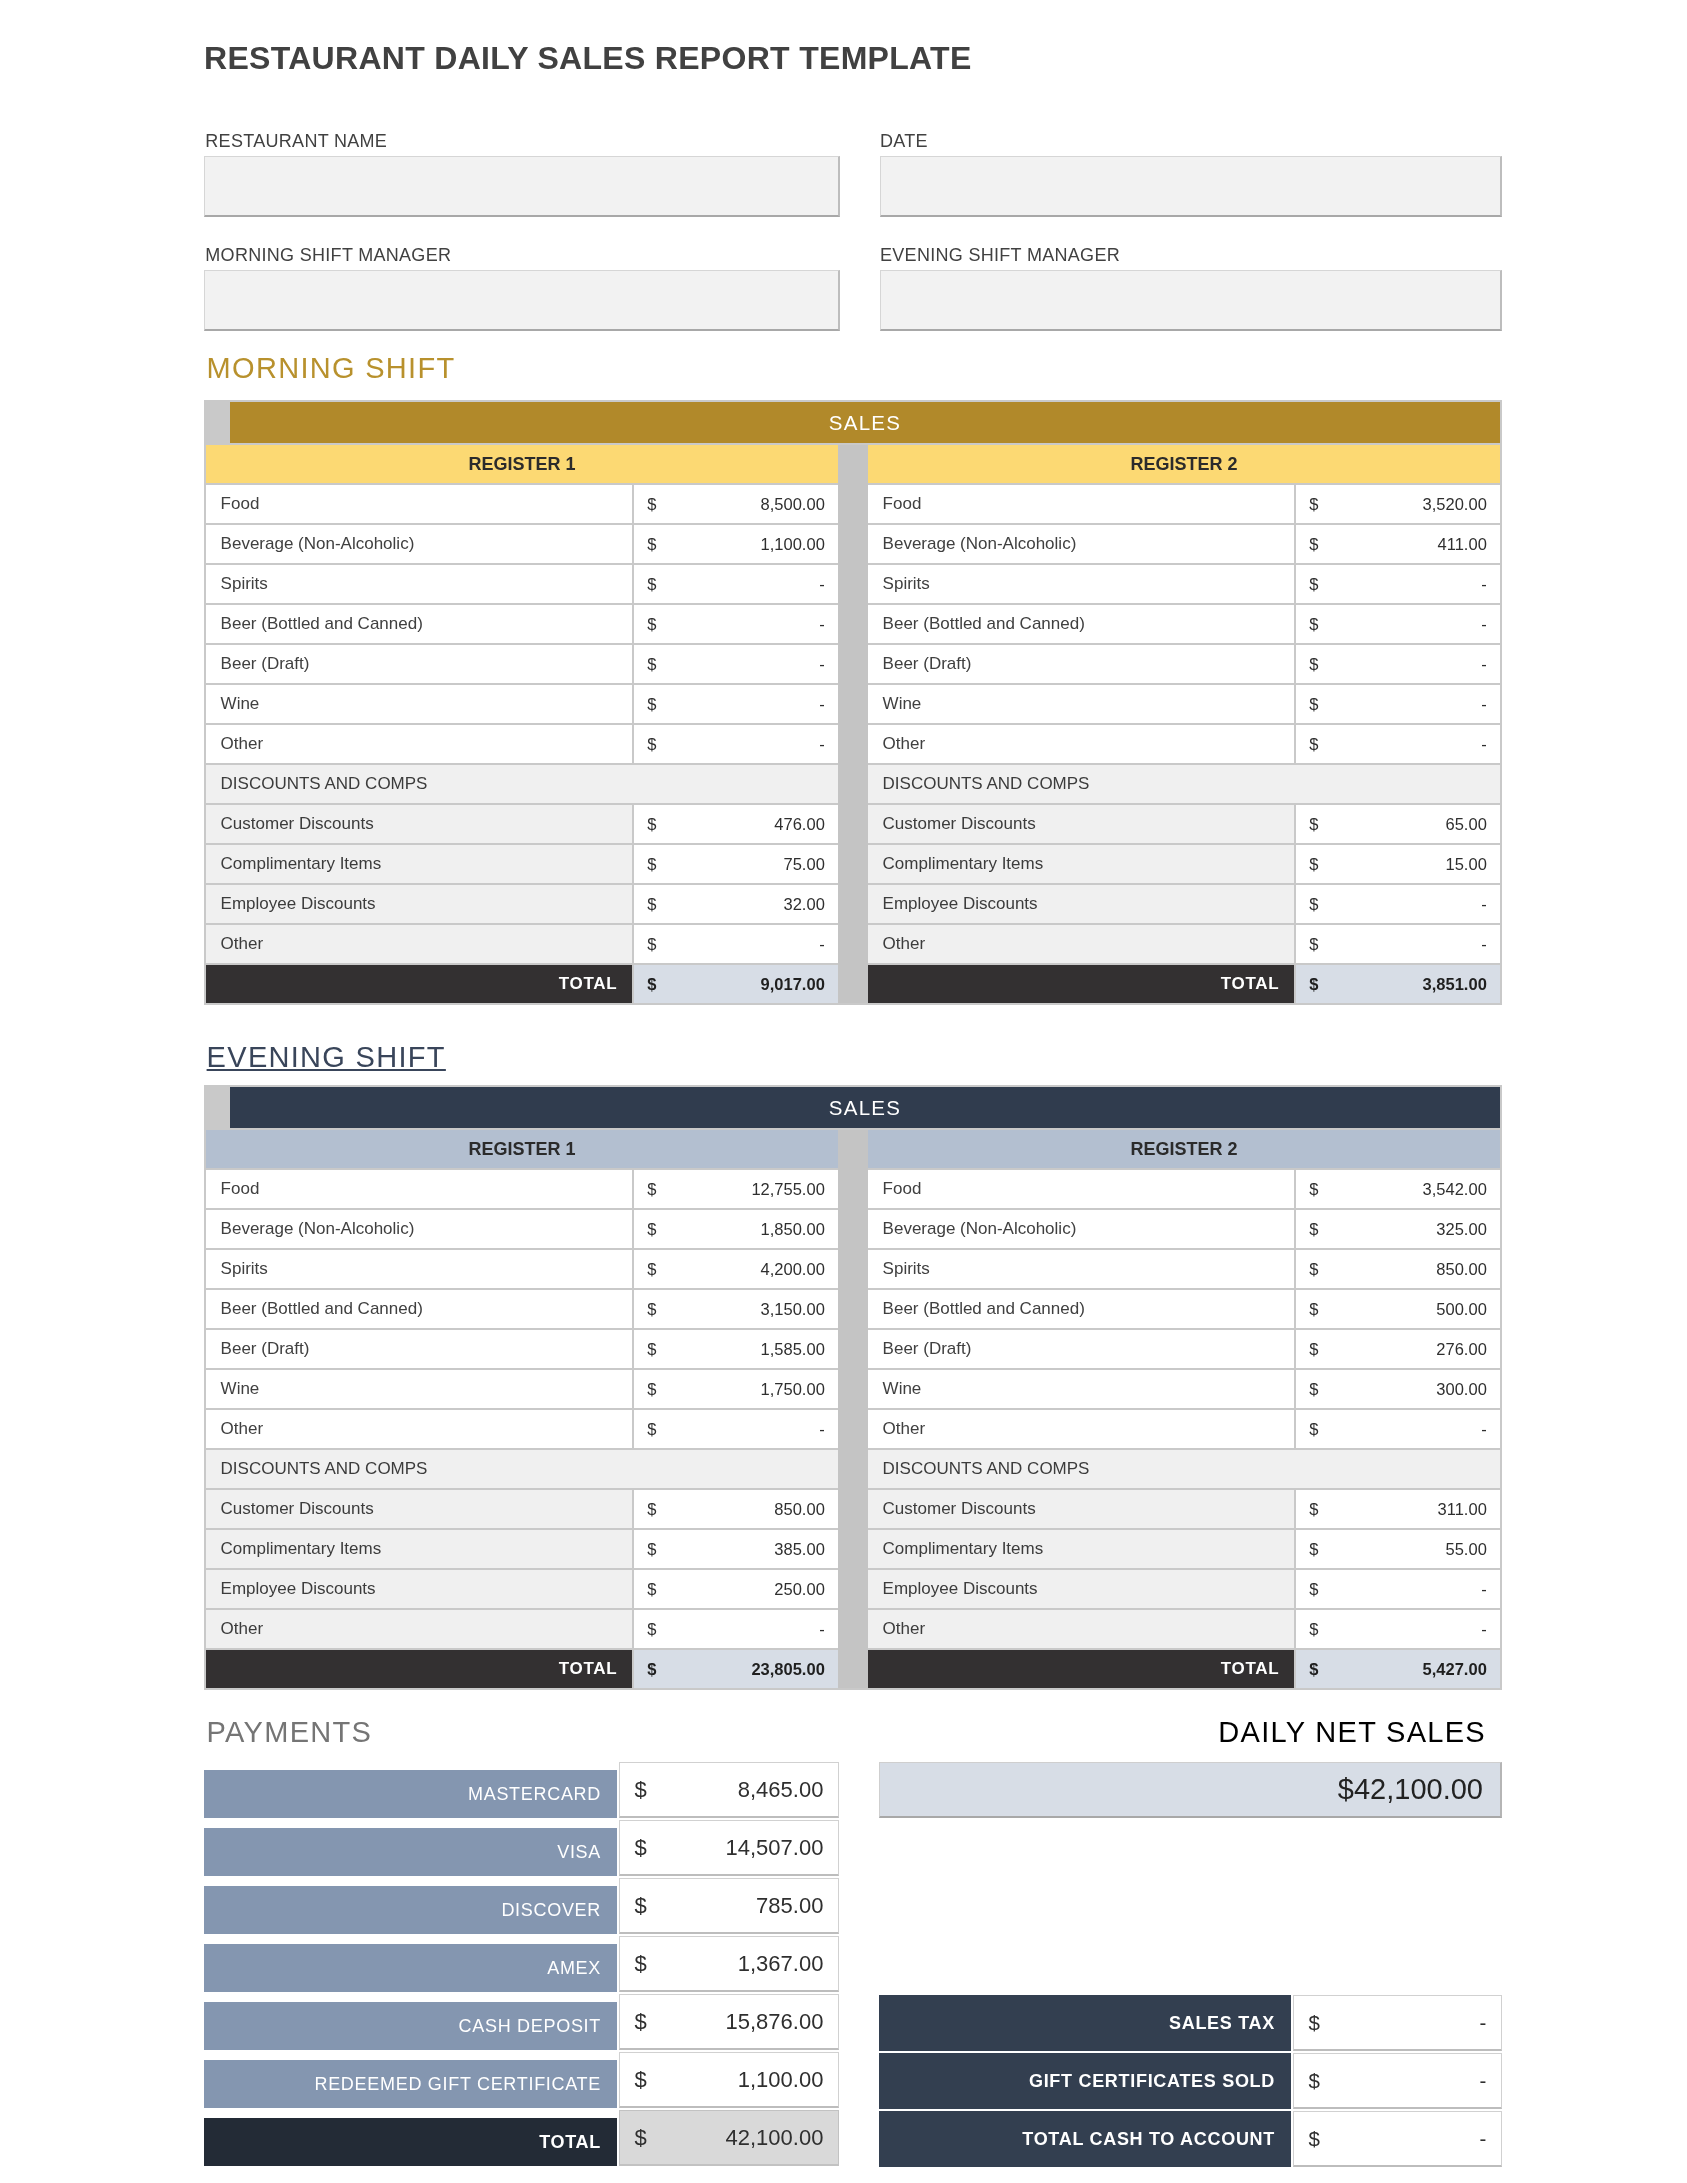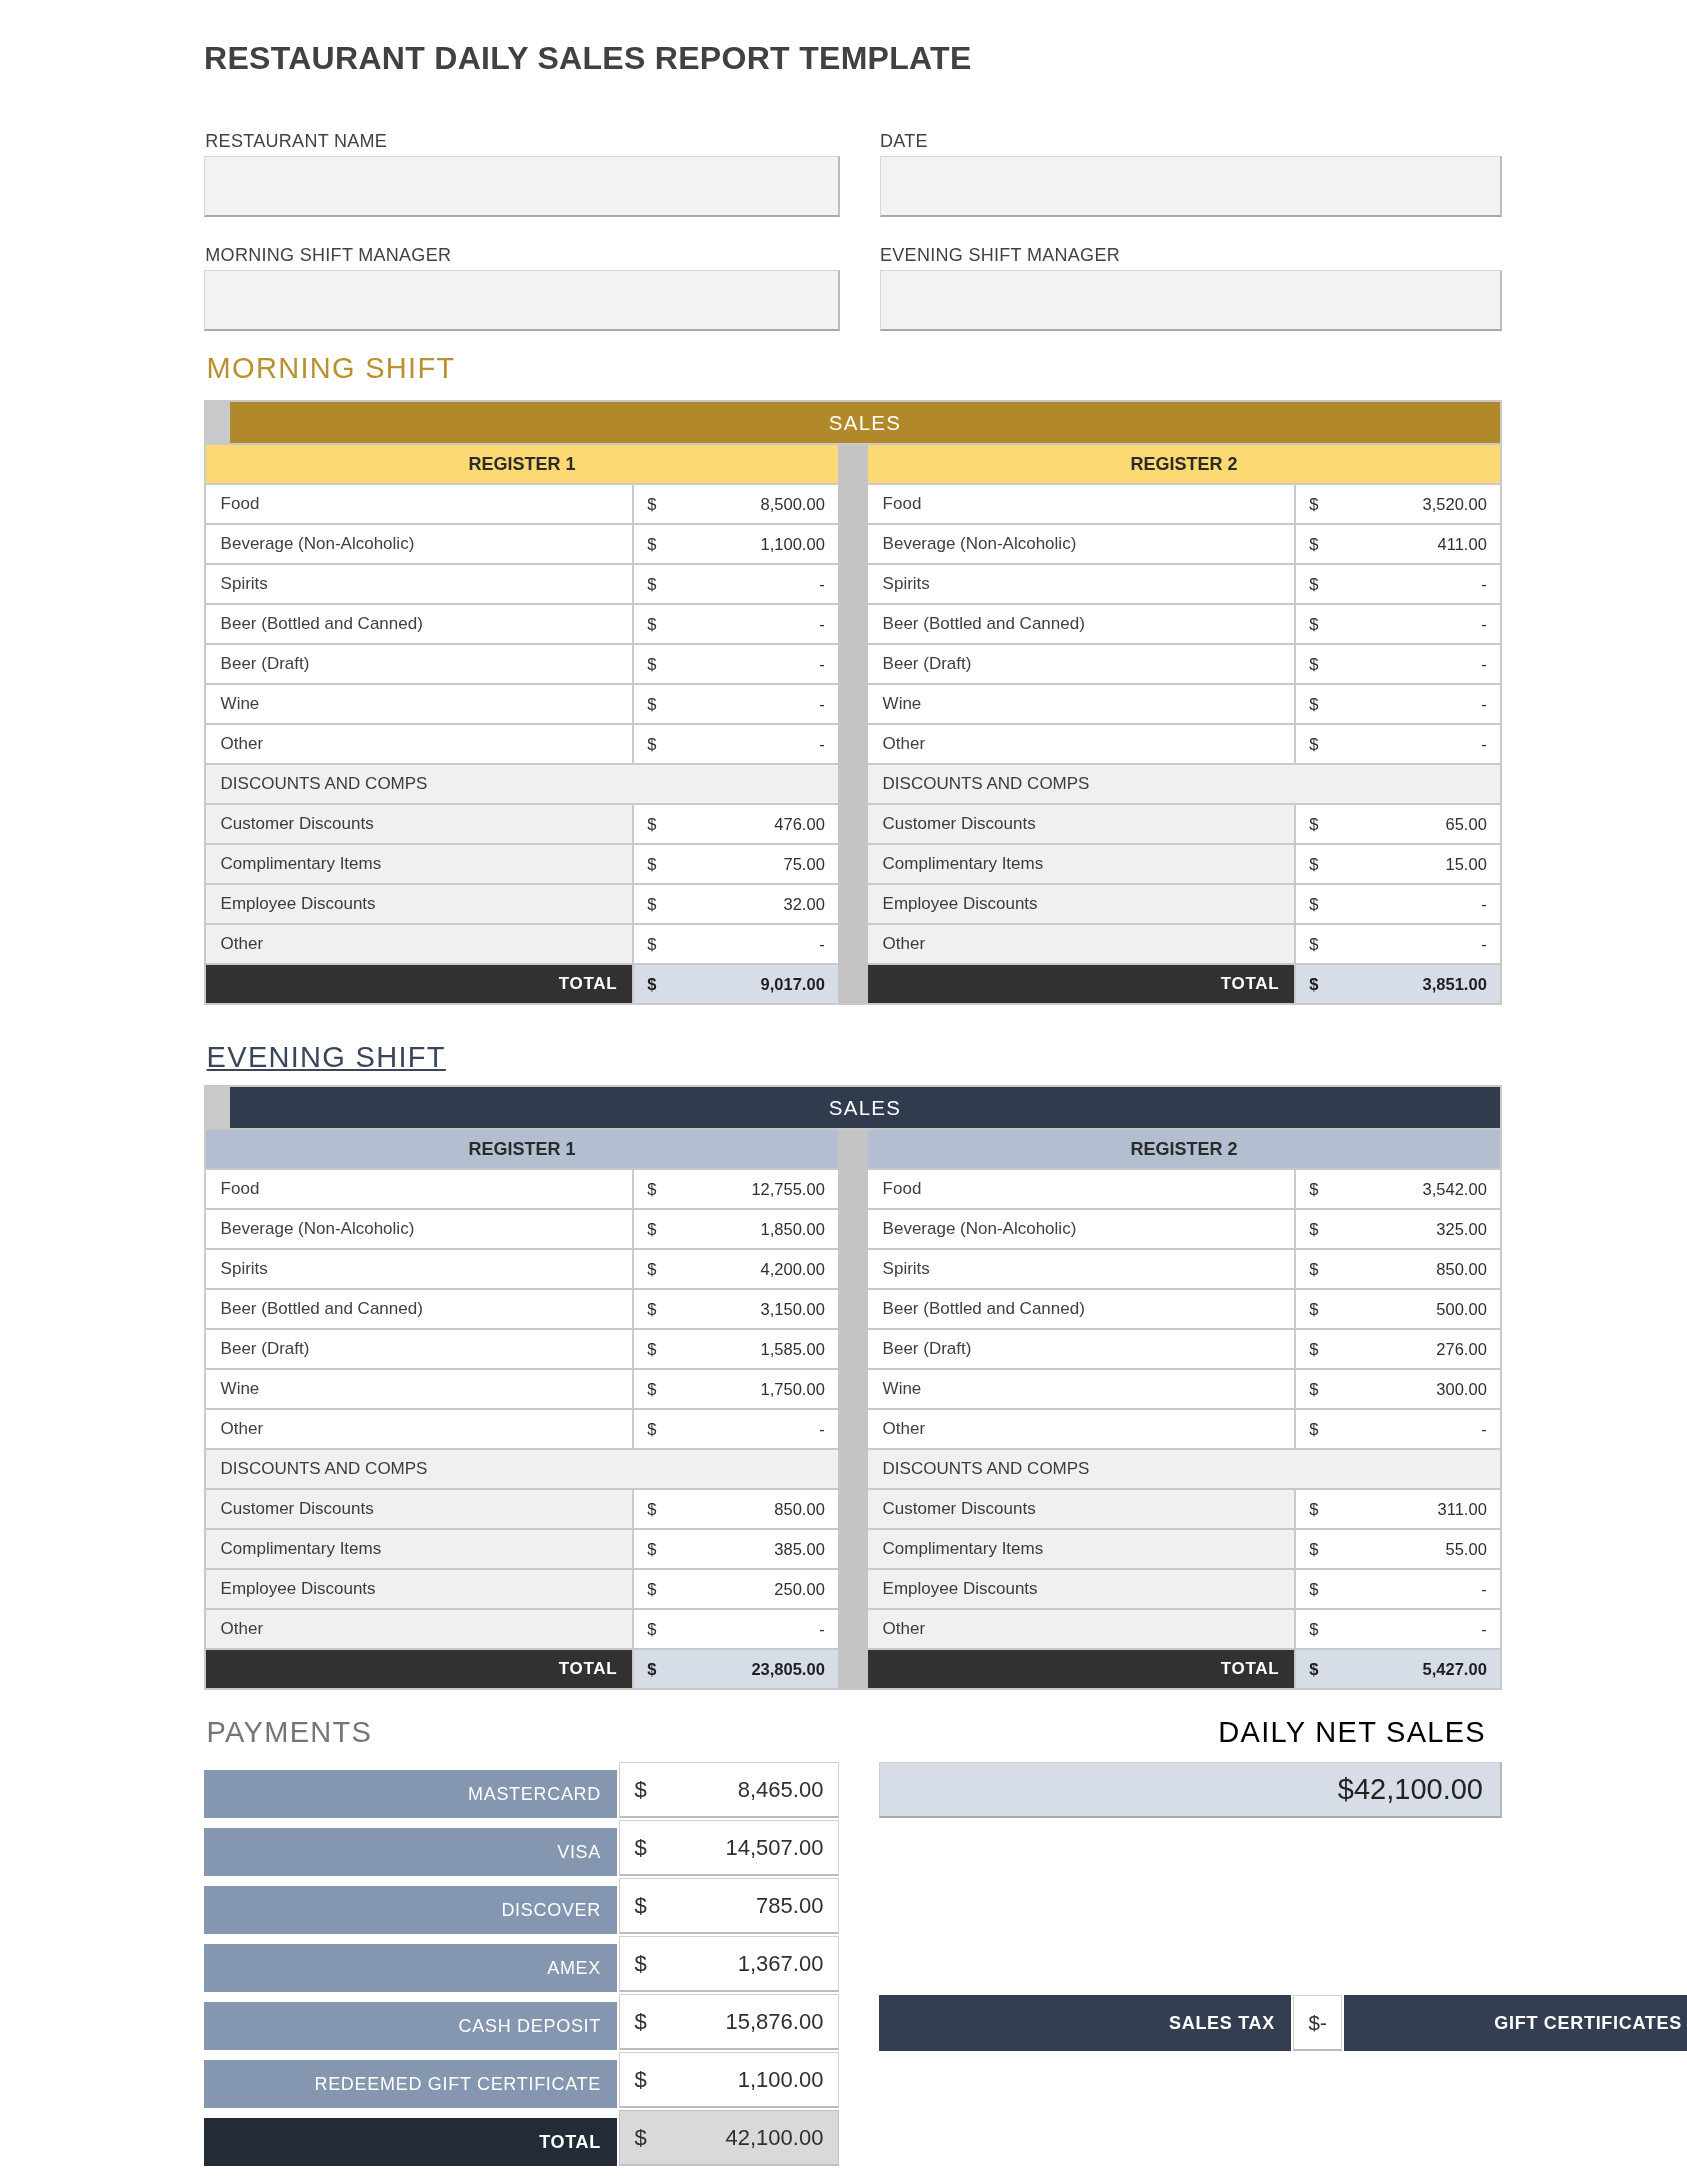--- a/index.html
+++ b/index.html
@@ -59,21 +59,21 @@
           border:1.3px solid #d1d1d1;border-bottom:2px solid #bdbdbd;}
   .payrow.total .paylbl{background:#232b36;font-weight:bold;}
   .payrow.total .payval{background:#d9d9d9;border-color:#c2c2c2;}
 
   .dnsbox{position:absolute;top:1762px;left:675px;width:623px;height:56px;background:#d7dde6;
           box-sizing:border-box;border-top:1.3px solid #cfcfcf;border-left:1.3px solid #cfcfcf;
           border-right:2px solid #b5b5b5;border-bottom:2.6px solid #a8a8a8;
           display:flex;align-items:center;justify-content:flex-end;padding-right:17px;
           font-size:29px;color:#222222;}
 
-  .sumtable{position:absolute;top:1995px;left:675px;width:623px;display:flex;flex-direction:row;gap:2px;}
+  .sumtable{position:absolute;top:1995px;left:675px;width:623px;display:flex;flex-direction:column;gap:2px;}
   .sumrow{display:flex;gap:2px;height:56px;}
   .sumlbl{width:412px;background:#333f50;color:#ffffff;font-weight:bold;display:flex;align-items:center;
           justify-content:flex-end;padding-right:16px;font-size:18px;letter-spacing:0.7px;box-sizing:border-box;}
   .sumval{flex:1;background:#ffffff;display:flex;align-items:center;justify-content:space-between;
           padding:0 14.6px;font-size:20.5px;color:#2f2f2f;box-sizing:border-box;
           border:1.3px solid #d1d1d1;border-bottom:2px solid #bdbdbd;}
 </style>
 </head>
 <body>
 

